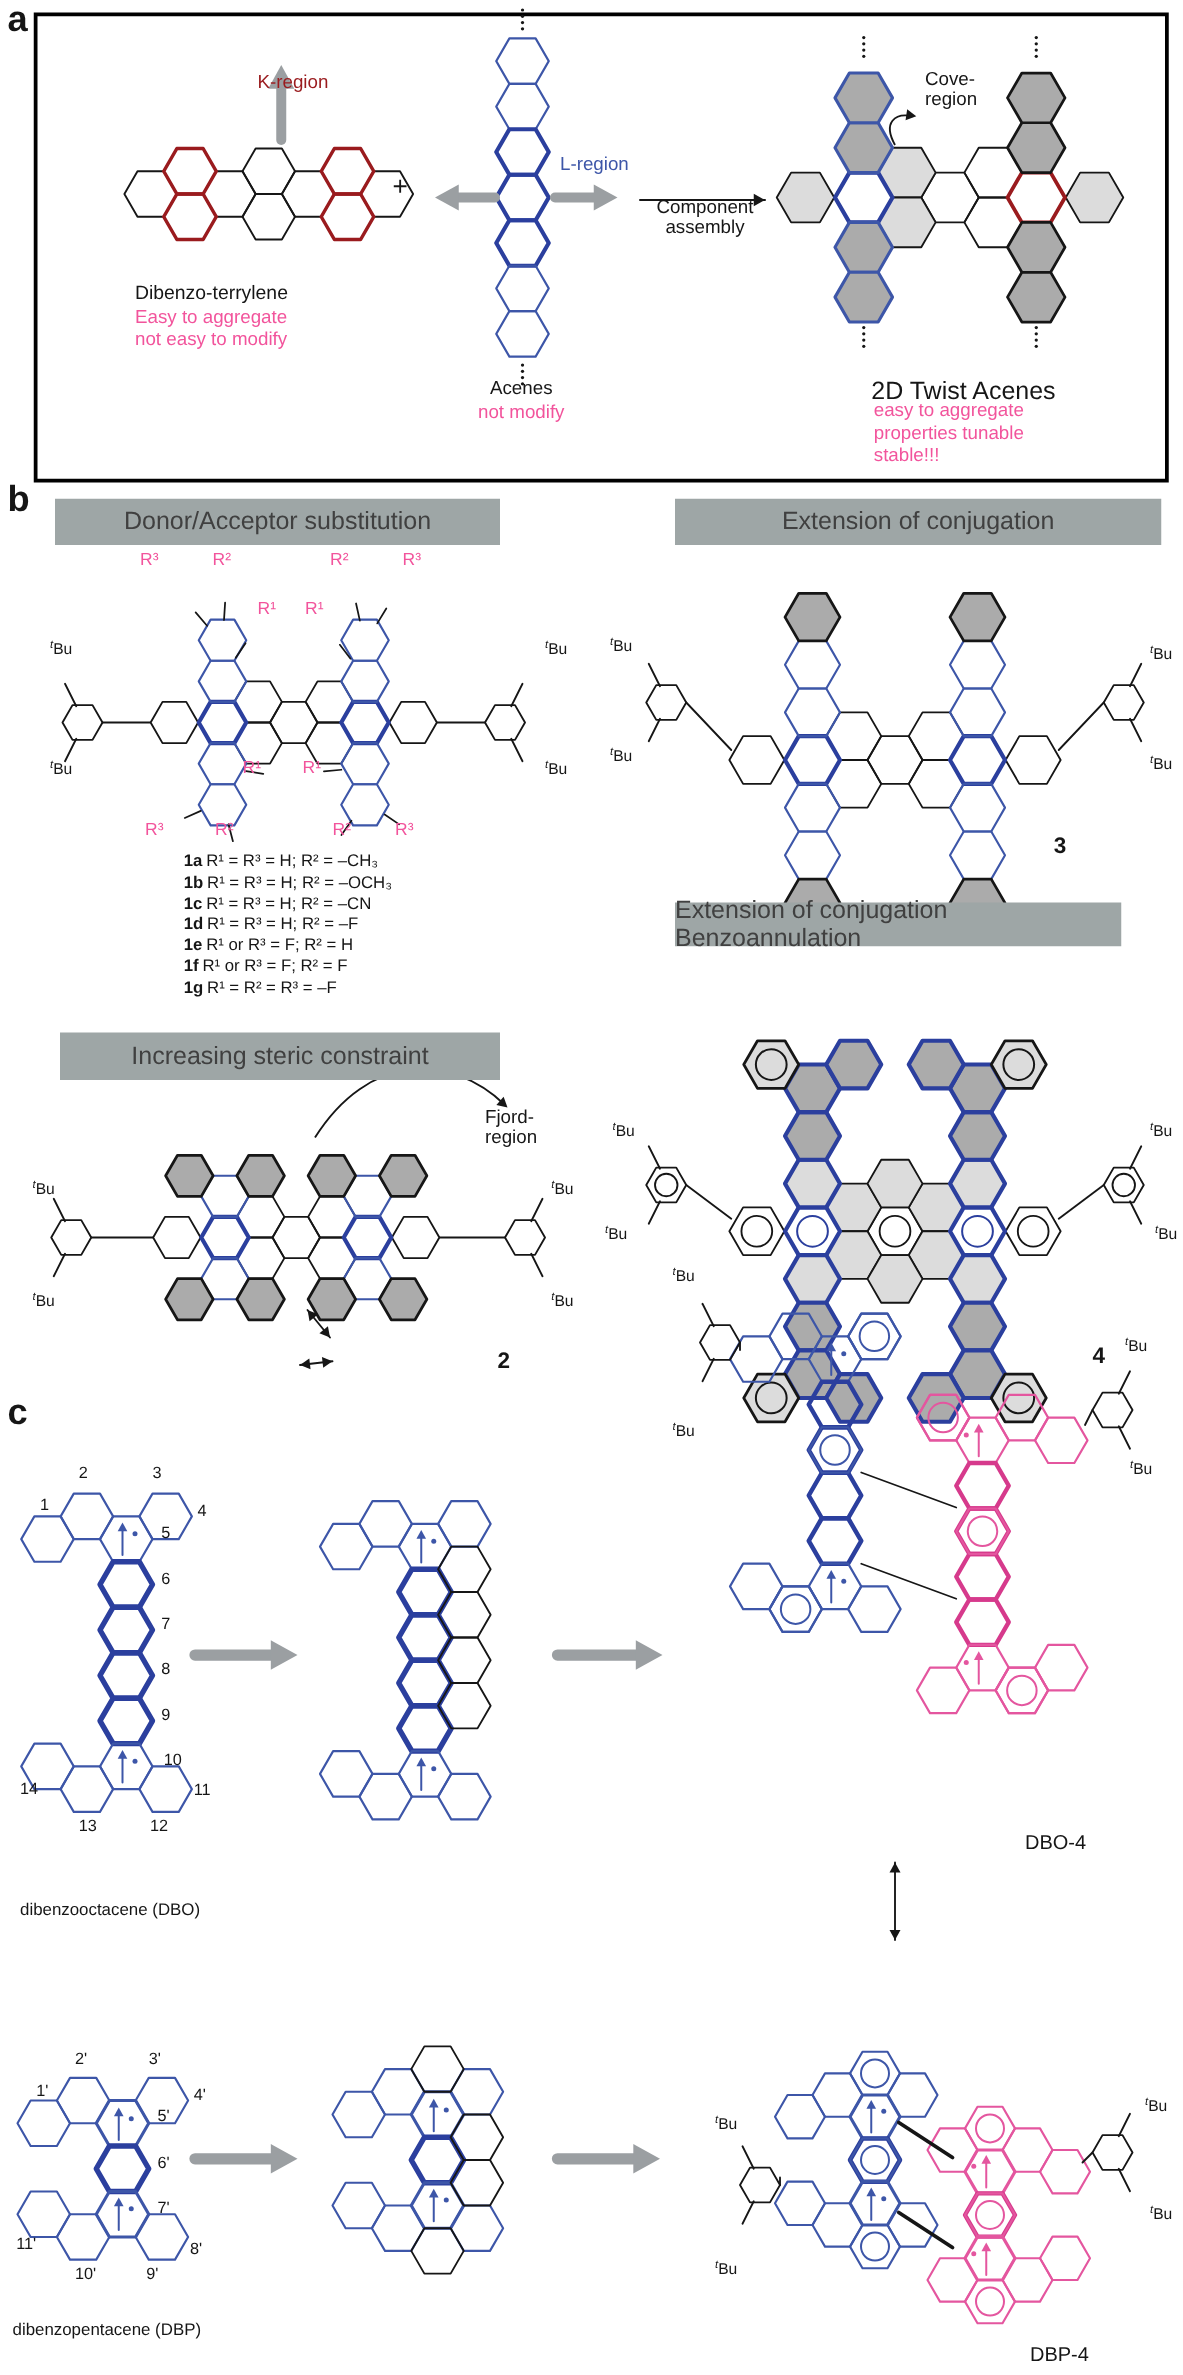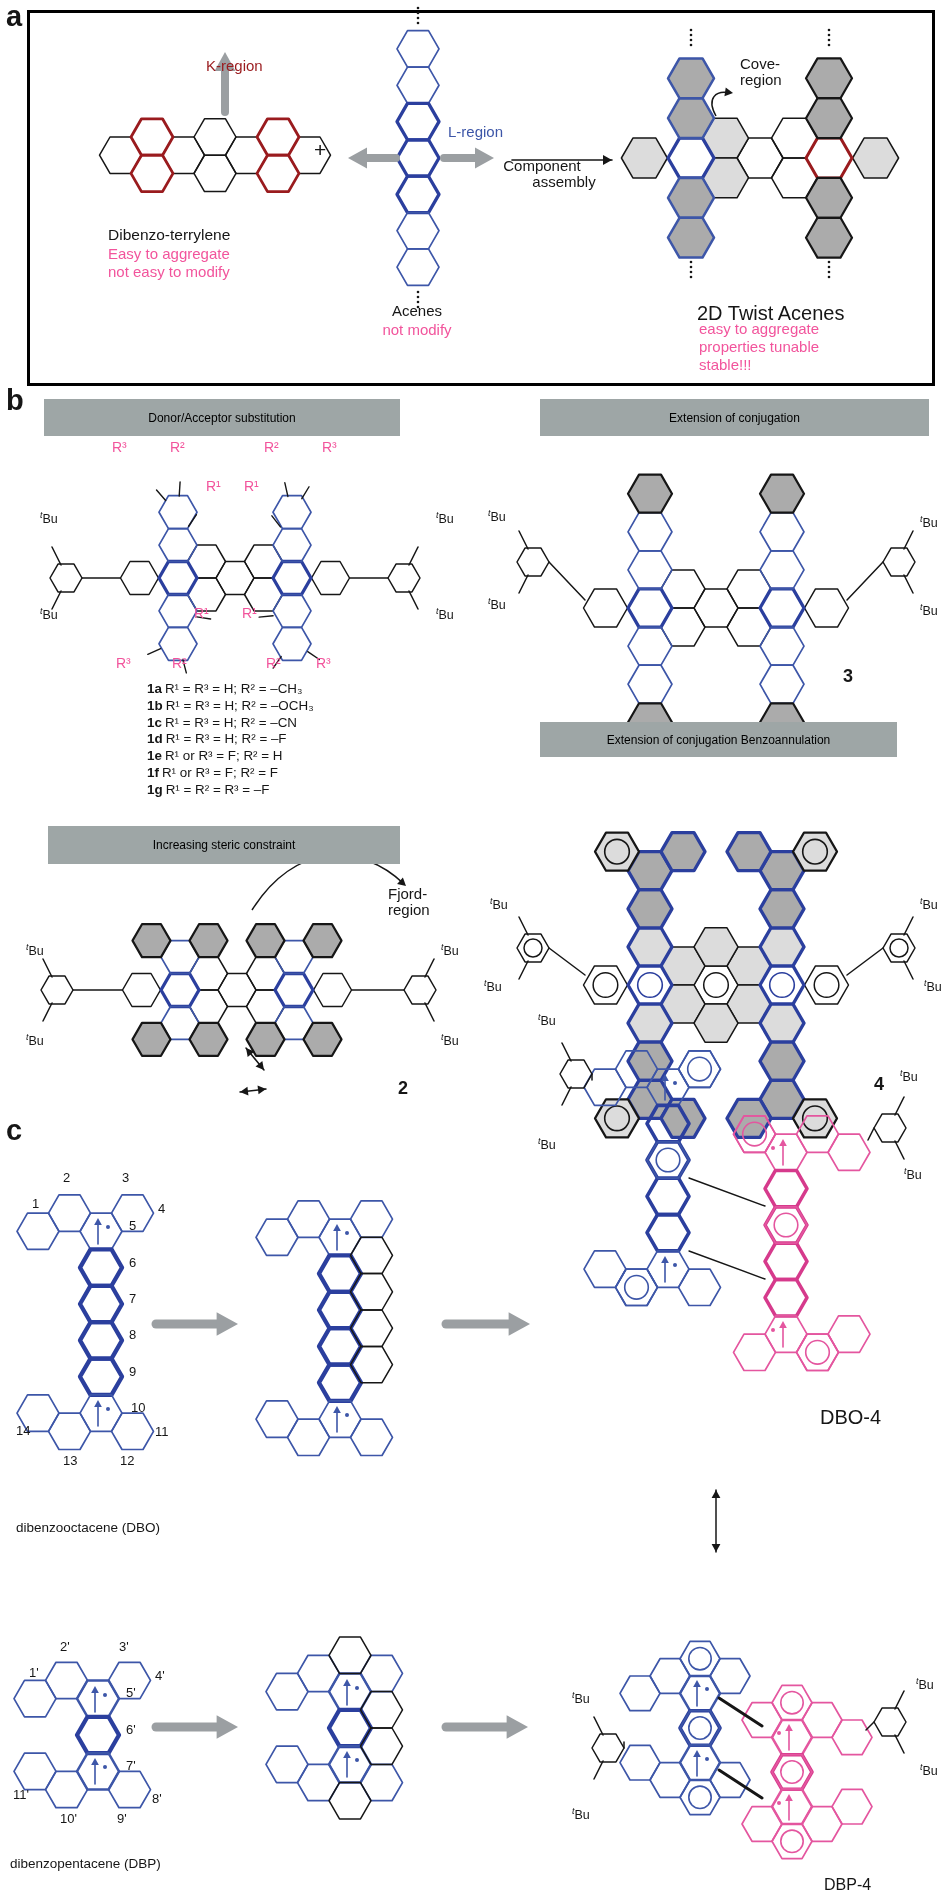--- a/index.html
+++ b/index.html
@@ -8,21 +8,21 @@
   svg{position:absolute;left:0;top:0;}
   .boxa{position:absolute;left:27px;top:10px;width:902px;height:370px;border:3px solid #000;}
   .lbl{position:absolute;font-size:15px;line-height:1.12;white-space:nowrap;color:#161616;}
   .big{font-size:29px;font-weight:bold;}
   .b18{font-size:18px;font-weight:bold;}
   .ctr{text-align:center;}
   .c-pink{color:var(--pink);}
   .c-dred{color:var(--dred);}
   .c-blue{color:var(--blue);}
   .hdr{position:absolute;background:var(--hdrbg);display:flex;align-items:center;justify-content:center;
-       font-size:12px;color:#000000;}
+       font-size:20px;color:#404040;}
   .cmp{font-size:13.4px;line-height:16.8px;white-space:nowrap;}
   .cmp b{margin-right:3px;}
   .num{font-size:13px;}
   .tbu{font-size:12.5px;}
   .tbu sup,.sup{font-size:9px;font-style:italic;}
   .plus{font-size:21px;}
 </style>
 </head>
 <body>
 
@@ -514,21 +514,21 @@
         <line x1="716" y1="1490" x2="716" y2="1552" stroke="#161616" stroke-width="1.5" stroke-linecap="round"></line>
         <polygon points="716,1552 720.4,1544 711.6,1544" fill="#161616"></polygon>
         <polygon points="716,1490 711.6,1498 720.4,1498" fill="#161616"></polygon>
       </g>
     </svg>
 
   <div class="lbl big" style="left:6px;top:0px">a</div>
   <div class="lbl c-dred" style="left:206px;top:58px">K-region</div>
   <div class="lbl c-blue" style="left:448px;top:124px">L-region</div>
   <div class="lbl plus" style="left:314px;top:138px">+</div>
-  <div class="lbl ctr" style="left:492px;top:158px;width:100px">Component</div>
+  <div class="lbl ctr" style="left:514px;top:158px;width:100px">Component</div>
   <div class="lbl ctr" style="left:514px;top:174px;width:100px">assembly</div>
   <div class="lbl" style="left:740px;top:56px">Cove-</div>
   <div class="lbl" style="left:740px;top:72px">region</div>
   <div class="lbl" style="left:108px;top:226px;font-size:15.5px">Dibenzo-terrylene</div>
   <div class="lbl c-pink" style="left:108px;top:246px">Easy to aggregate</div>
   <div class="lbl c-pink" style="left:108px;top:264px">not easy to modify</div>
   <div class="lbl ctr" style="left:372px;top:303px;width:90px">Acenes</div>
   <div class="lbl ctr c-pink" style="left:365px;top:322px;width:104px">not modify</div>
   <div class="lbl" style="left:697px;top:302px;font-size:20px">2D Twist Acenes</div>
   <div class="lbl c-pink" style="left:699px;top:321px">easy to aggregate</div>
@@ -551,21 +551,21 @@
       <div class="cmp"><b>1c</b>R¹ = R³ = H; R² = –CN</div>
       <div class="cmp"><b>1d</b>R¹ = R³ = H; R² = –F</div>
       <div class="cmp"><b>1e</b>R¹ or R³ = F; R² = H</div>
       <div class="cmp"><b>1f</b>R¹ or R³ = F; R² = F</div>
       <div class="cmp"><b>1g</b>R¹ = R² = R³ = –F</div>
     </div>
 
   <div class="lbl big" style="left:6px;top:1114px">c</div>
   <div class="lbl" style="left:16px;top:1520px;font-size:13.5px">dibenzooctacene (DBO)</div>
   <div class="lbl" style="left:10px;top:1856px;font-size:13.5px">dibenzopentacene (DBP)</div>
-  <div class="lbl" style="left:820px;top:1406px;font-size:20px">DBO-4</div>
+  <div class="lbl" style="left:820px;top:1466px;font-size:16px">DBO-4</div>
   <div class="lbl" style="left:824px;top:1876px;font-size:16px">DBP-4</div>
 
   <div id="gen-labels">
       <div class="lbl c-pink" style="left: 112px; top: 440px; font-size: 14px;">R³</div>
       <div class="lbl c-pink" style="left: 170px; top: 440px; font-size: 14px;">R²</div>
       <div class="lbl c-pink" style="left: 206px; top: 479px; font-size: 14px;">R¹</div>
       <div class="lbl c-pink" style="left: 264px; top: 440px; font-size: 14px;">R²</div>
       <div class="lbl c-pink" style="left: 322px; top: 440px; font-size: 14px;">R³</div>
       <div class="lbl c-pink" style="left: 244px; top: 479px; font-size: 14px;">R¹</div>
       <div class="lbl c-pink" style="left: 194px; top: 606px; font-size: 14px;">R¹</div>

